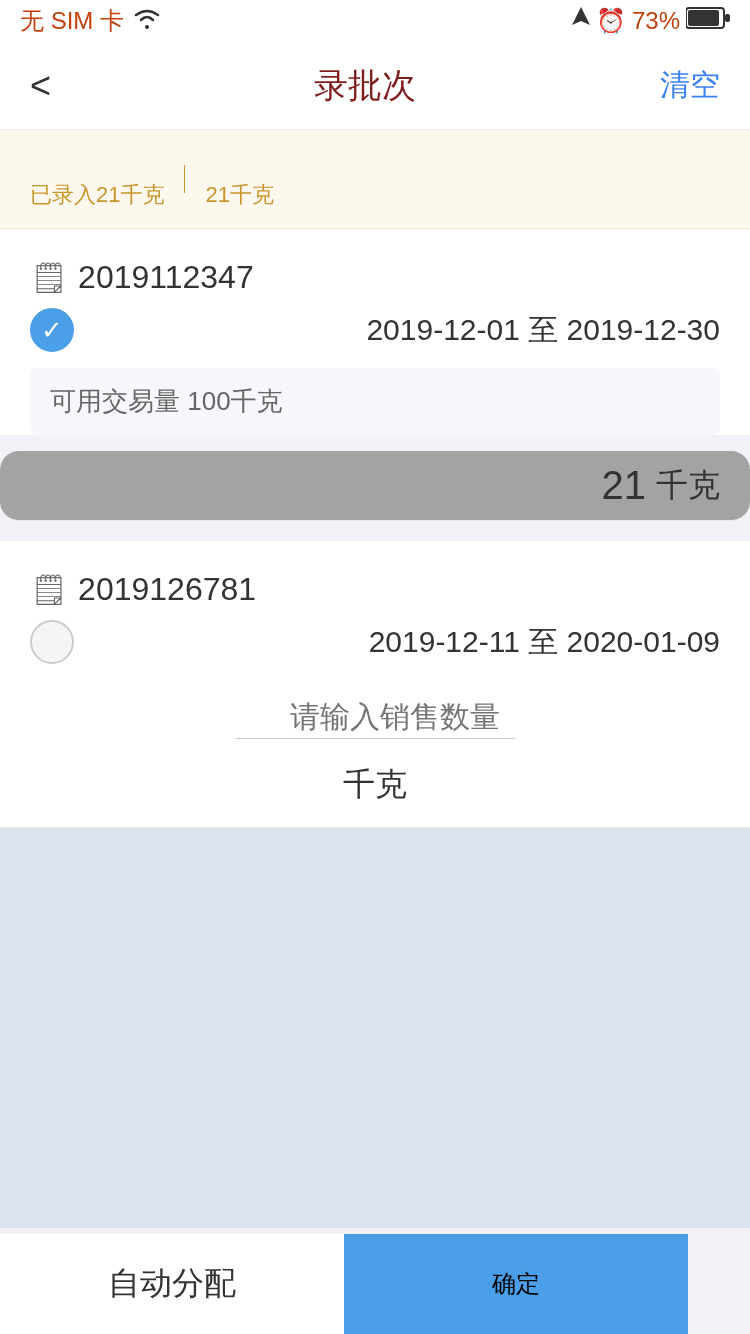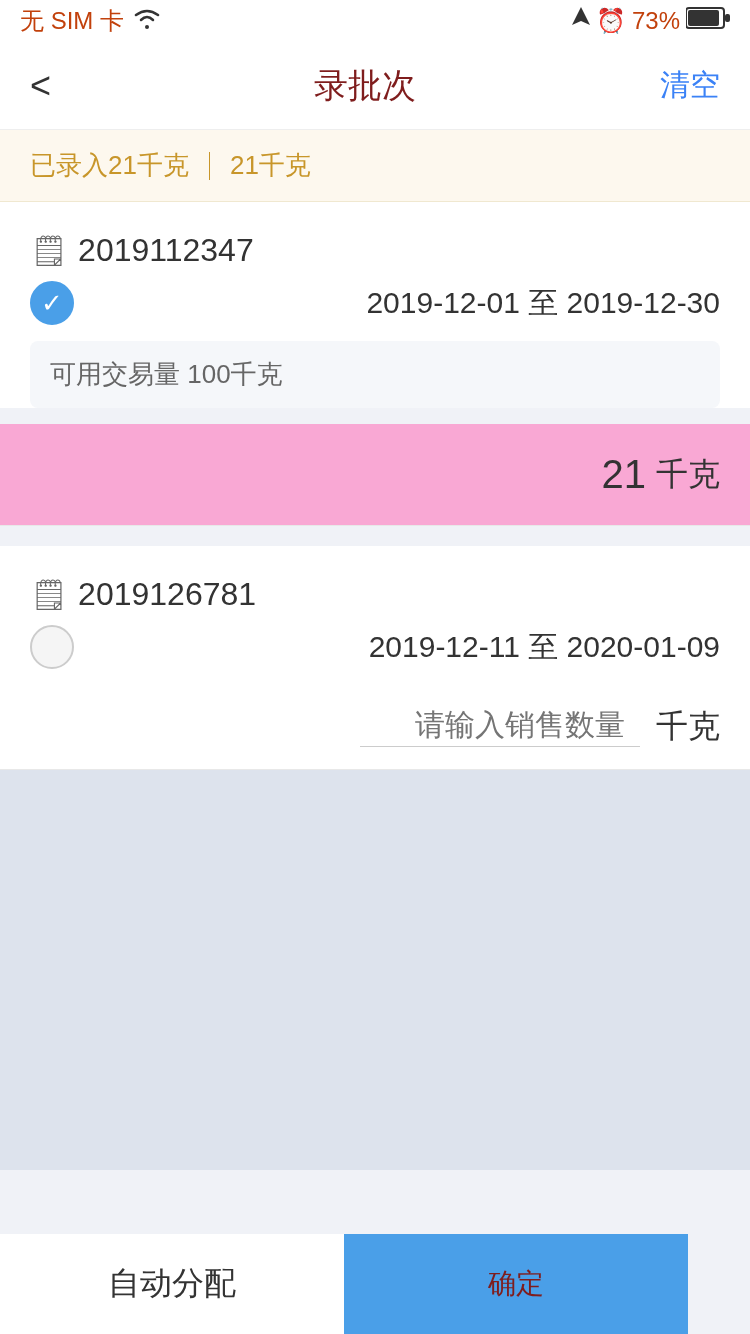--- a/index.html
+++ b/index.html
@@ -77,22 +77,23 @@
     
     .info-banner {
       background: #fdf8ee;
       padding: 18px 30px;
       display: flex;
       align-items: center;
       gap: 20px;
       border-bottom: 1px solid #f0e8d0;
     }
     .info-banner-item {
-      font-size: 26px;
+      font-size: 22px;
       color: #c8962a;
+      margin-top: 32px;
     }
     .info-banner-divider {
       width: 1px;
       height: 28px;
       background: #c8962a;
     }
 
     
     .batch-card {
       background: #fff;
@@ -155,24 +156,25 @@
       margin: 0 0 16px 0;
       font-size: 26px;
       color: #666;
     }
 
     
     .amount-row {
       display: flex;
       align-items: center;
       justify-content: flex-end;
-      padding: 28px 30px;
-      background: #f9a8d4;
+      padding: 12px 30px;
+      background: #a3a3a3;
       gap: 10px;
       border-bottom: 1px solid #e8e8e8;
+      border-radius: 19px;
     }
     .amount-value {
       font-size: 40px;
       font-weight: 500;
       color: #333;
     }
     .amount-unit {
       font-size: 32px;
       color: #333;
     }
@@ -195,22 +197,23 @@
       background: #fff;
     }
 
     
     .input-row {
       display: flex;
       align-items: center;
       justify-content: flex-end;
       padding: 20px 30px;
       background: #fff;
-      gap: 16px;
+      gap: 24px;
       border-bottom: 1px solid #e8e8e8;
+      flex-direction: column;
     }
     .input-unit {
       font-size: 32px;
       color: #333;
     }
     .input-underline-area {
       display: flex;
       align-items: center;
       border-bottom: 1px solid #ccc;
       padding-bottom: 4px;
@@ -254,22 +257,22 @@
       background: #fff;
       border: none;
       cursor: pointer;
     }
     .btn-confirm {
       flex: 1;
       height: 100%;
       display: flex;
       align-items: center;
       justify-content: center;
-      font-size: 28px;
-      color: #7f1d1d;
+      font-size: 24px;
+      color: #000000;
       background: #4a9fe8;
       border: none;
       cursor: pointer;
     }
   </style>
 </head>
 <body>
 
 <div class="status-bar">
   <div class="status-bar-left">

